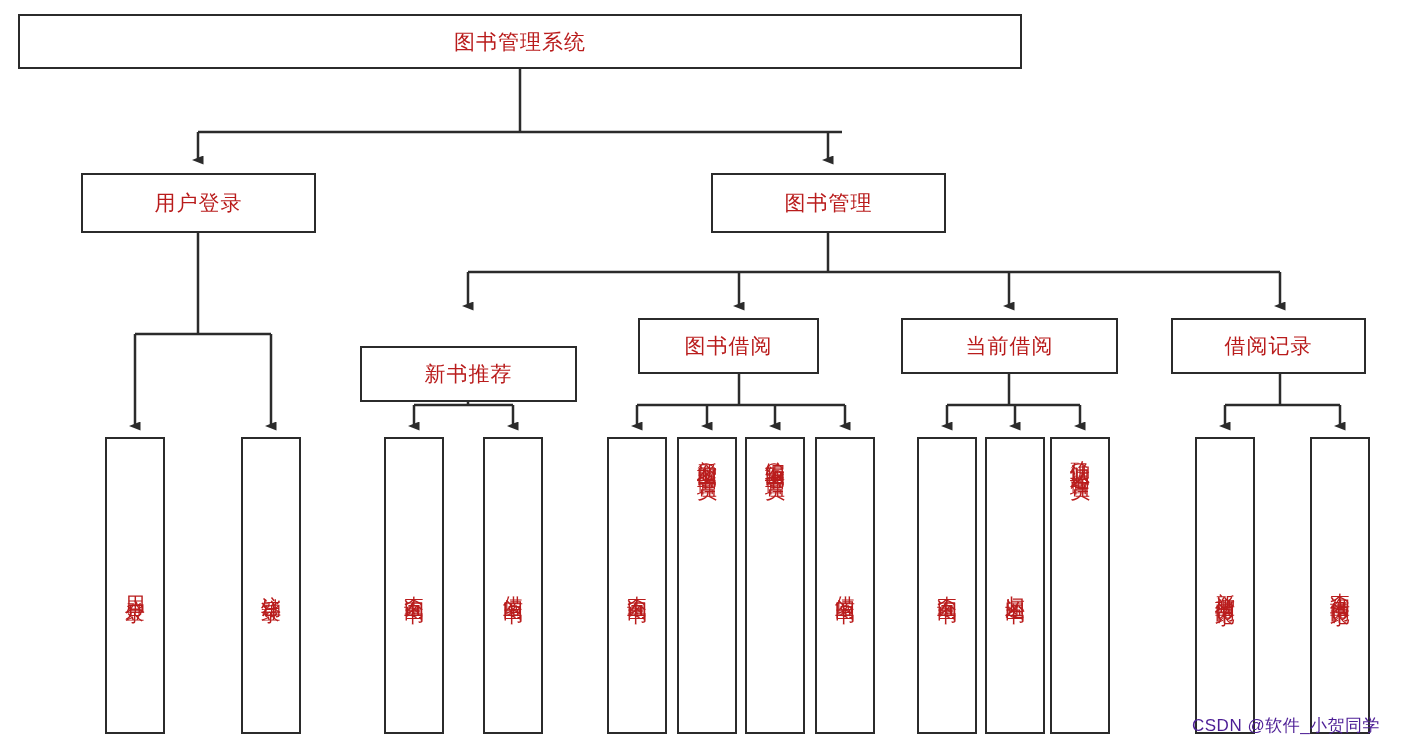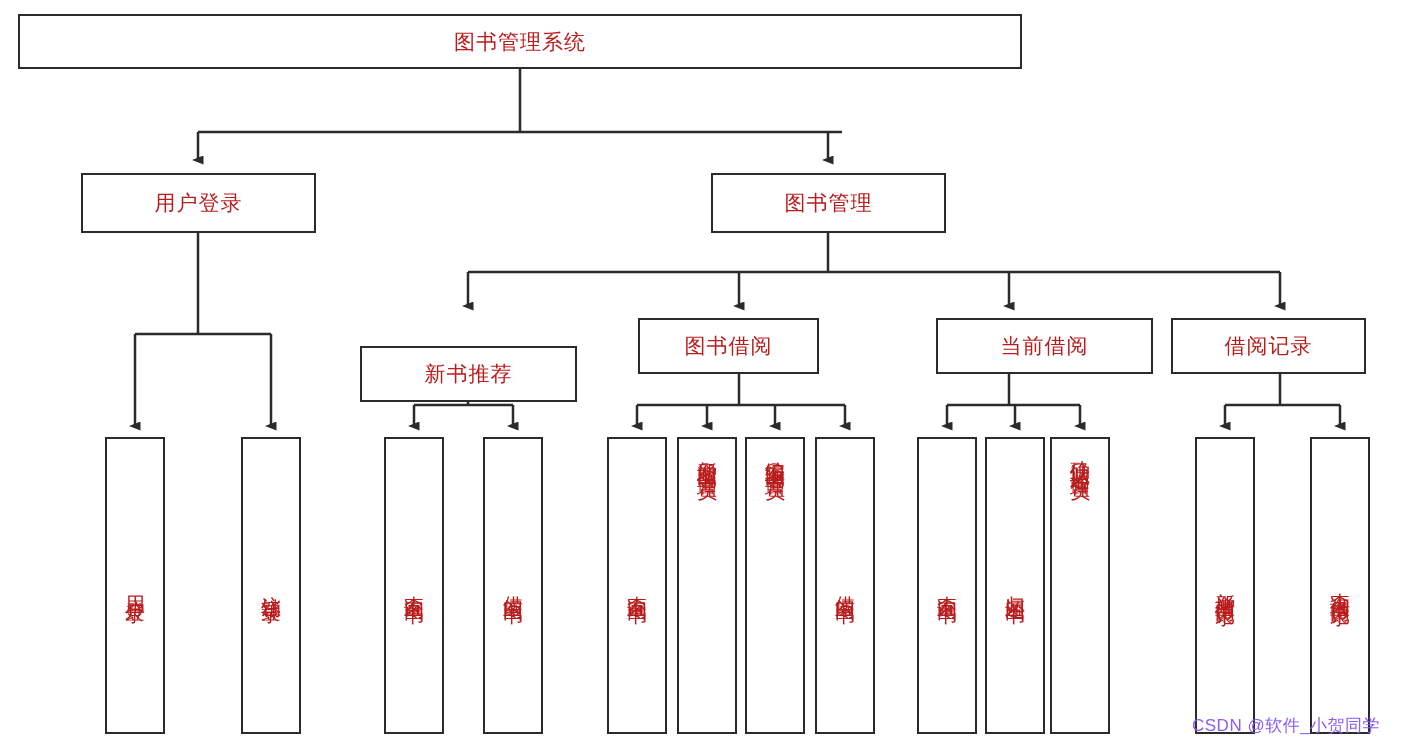--- a/index.html
+++ b/index.html
@@ -57,21 +57,21 @@
   }
   .v-node.centered {
     align-items: center;
     padding-top: 0;
   }
   #watermark {
     position: absolute;
     left: 1192px;
     top: 714px;
     font-size: 17px;
-    color: #8b5cf6;
+    color: #4c1d95;
     white-space: nowrap;
     letter-spacing: 0.5px;
   }
 </style>
 </head>
 <body>
 
 <div id="canvas">
 
   <svg id="edges" viewBox="0 0 1405 747">
@@ -134,21 +134,21 @@
   <div class="node h-node" style="left:711px; top:173px; width:235px; height:60px;text-align:center;">
     <span class="h-label">图书管理</span>
   </div>
 
   <div class="node h-node" style="left:360px; top:318px; width:217px; height:56px;margin-top:28px;">
     <span class="h-label">新书推荐</span>
   </div>
   <div class="node h-node" style="left:631px; top:318px; width:181px; height:56px;margin-left:7px;">
     <span class="h-label">图书借阅</span>
   </div>
-  <div class="node h-node" style="left:901px; top:318px; width:217px; height:56px;margin-left:35px;">
+  <div class="node h-node" style="left:901px; top:318px; width:217px; height:56px;">
     <span class="h-label">当前借阅</span>
   </div>
   <div class="node h-node" style="left:1171px; top:318px; width:195px; height:56px;">
     <span class="h-label">借阅记录</span>
   </div>
 
   <div class="node v-node centered" style="left:105px; top:437px; width:60px; height:297px;">
     <span class="v-label">用户登录</span>
   </div>
   <div class="node v-node centered" style="left:241px; top:437px; width:60px; height:297px;">

